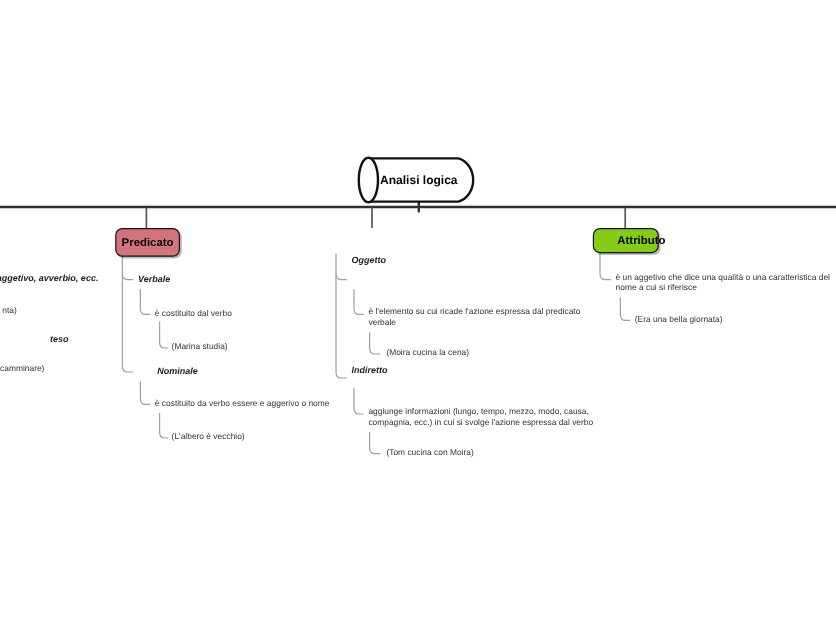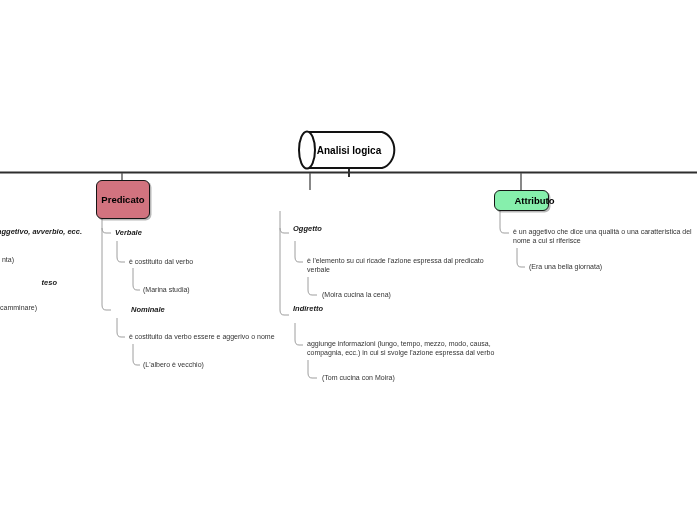--- a/index.html
+++ b/index.html
@@ -21,21 +21,21 @@
     border: 1.6px solid #151515;
     border-radius: 6px;
     display: flex;
     align-items: center;
     justify-content: center;
     font-weight: bold;
     font-size: 9.5px;
     color: #000;
     box-shadow: 1.5px 1.5px 0 rgba(0,0,0,0.28);
   }
-  .node-predicato   { left:96px;  top:180px; width:54px; height:39px; }
+  .node-predicato   { left:96px;  top:190px; width:54px; height:24px; }
   .node-complemento { left:273px; top:190px; width:73px; height:21px; }
   .node-attributo   { left:494px; top:190px; width:55px; height:21px; }
 
   
   .root-label {
     position: absolute;
     left: 300px; top: 133px; width: 98px; height: 34px;
     display: flex; align-items: center; justify-content: center;
     box-sizing: border-box;
     font-weight: bold; font-size: 10px; color: #000;
@@ -94,30 +94,30 @@
 
     <g>
       <path d="M307,132 H382 A16,18.5 0 0 1 382,168 H307 A8,18.5 0 0 1 307,132 Z" fill="#ffffff" stroke="#121212" stroke-width="2"></path>
       <ellipse cx="307" cy="150" rx="8" ry="18.5" fill="#ffffff" stroke="#121212" stroke-width="2"></ellipse>
     </g>
   </svg>
 
   <div class="root-label">Analisi logica</div>
 
   <div class="node node-predicato" style="background: rgb(210, 115, 127);">Predicato</div>
-  <div class="node node-attributo" style="background: #86efac; padding-left: 26px;">Attributo</div>
+  <div class="node node-attributo" style="background: #84cc16; padding-left: 26px;">Attributo</div>
 
   <div class="t lbl" style="left:115px; top:228px;text-align:center;">Verbale</div>
   <div class="t" style="left:129px; top:257px;">è costituito dal verbo</div>
   <div class="t" style="left:143px; top:285px;">(Marina studia)</div>
   <div class="t lbl" style="left:115px; top:305px;padding-left:16px;">Nominale</div>
   <div class="t" style="left:129px; top:332px;">è costituito da verbo essere e aggerivo o nome</div>
   <div class="t" style="left:143px; top:360px;">(L'albero è vecchio)</div>
 
-  <div class="t lbl" style="left:293px; top:224px;text-align:right;">Oggetto</div>
+  <div class="t lbl" style="left:293px; top:212px;text-align:right;">Oggetto</div>
   <div class="t" style="left:307px; top:256px;">è l'elemento su cui ricade l'azione espressa dal predicato
 verbale</div>
   <div class="t" style="left:322px; top:290px;">(Moira cucina la cena)</div>
   <div class="t lbl" style="left:293px; top:304px;text-align:right;">Indiretto</div>
   <div class="t" style="left:307px; top:339px;">aggiunge informazioni (lungo, tempo, mezzo, modo, causa,
 compagnia, ecc.) in cui si svolge l'azione espressa dal verbo</div>
   <div class="t" style="left:322px; top:373px;">(Tom cucina con Moira)</div>
 
   <div class="t" style="left:513px; top:227px;">è un aggetivo che dice una qualità o una caratteristica del
 nome a cui si riferisce</div>

